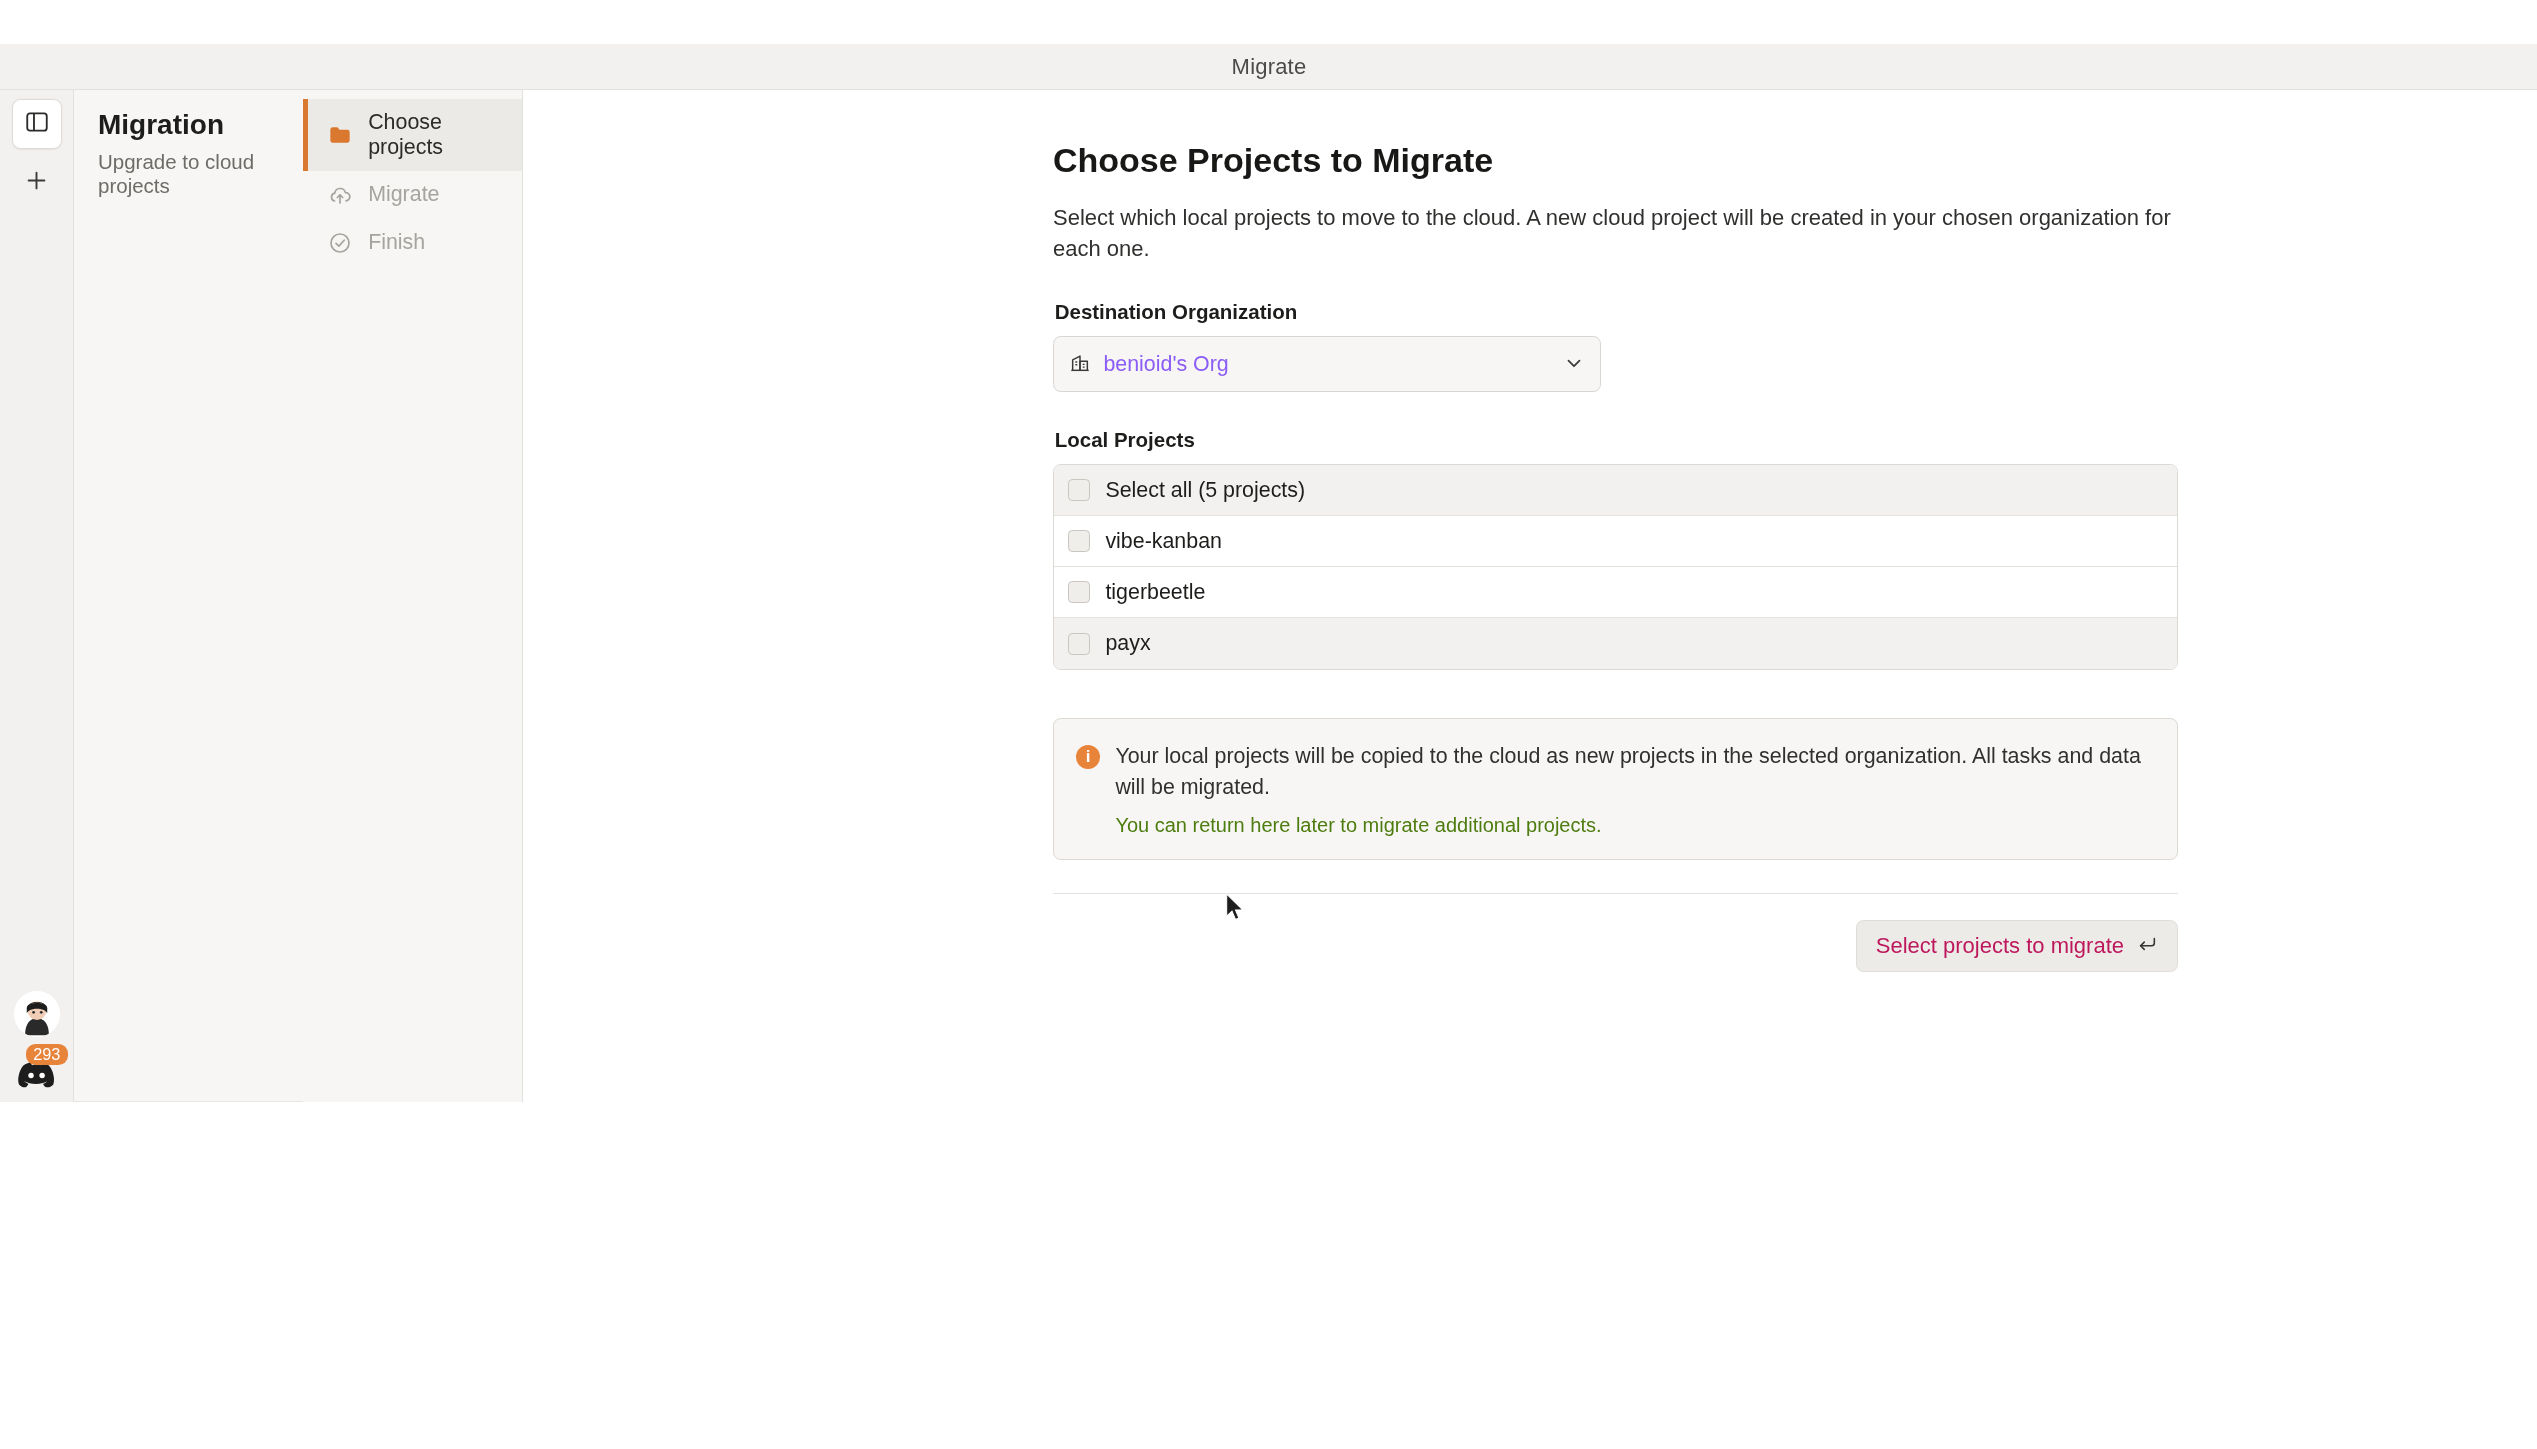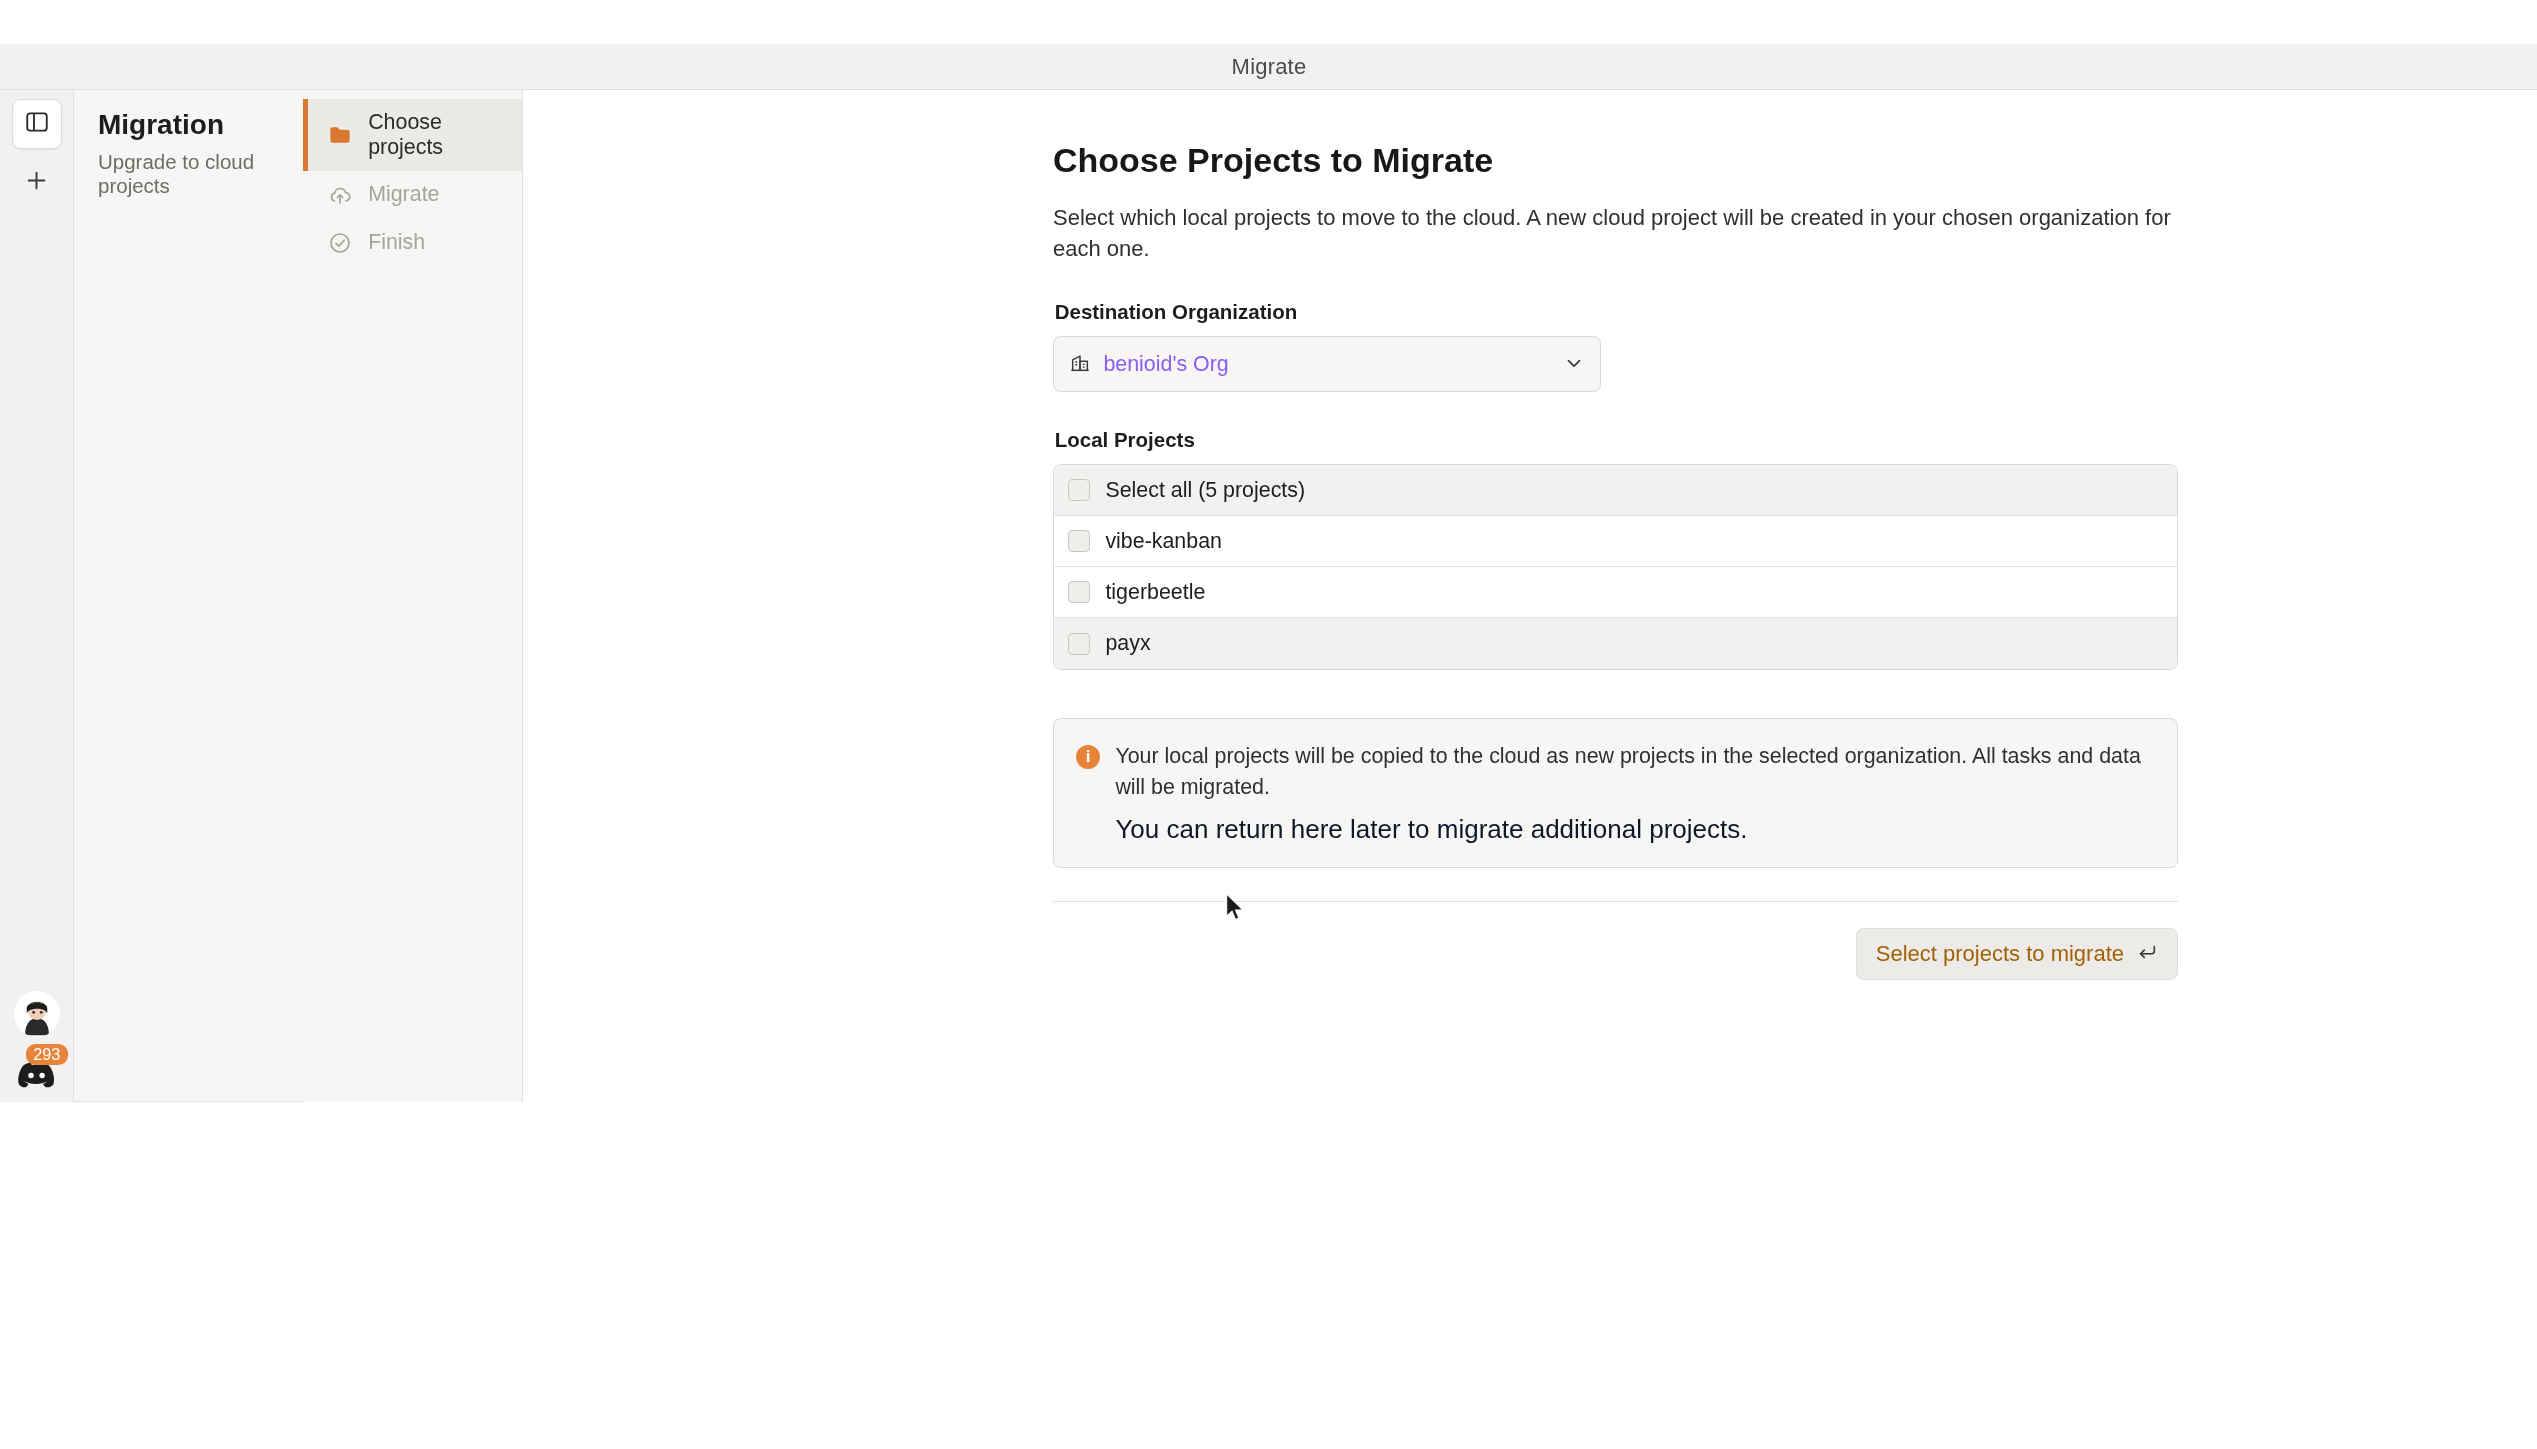--- a/index.html
+++ b/index.html
@@ -248,39 +248,39 @@
     margin-top: 3.4px;
   }
   .notice-body { flex: 1 1 auto; }
   .notice-main {
     font-size: 21.4px;
     line-height: 1.42;
     color: #30302e;
     margin-bottom: 12px;
   }
   .notice-sub {
-    font-size: 26px;
-    color: #0f172a;
+    font-size: 20px;
+    color: #4d7c0f;
   }
   .divider {
     height: 0.9px;
     background: #e5e2de;
     margin-bottom: 26px;
   }
   .action-row {
     display: flex;
     justify-content: flex-end;
   }
   .primary-btn {
     background: #edebe8;
     border: 0.9px solid #e0ddd8;
     border-radius: 7.7px;
     padding: 11px 19px;
     font-size: 22px;
-    color: #a16207;
+    color: #be185d;
     display: inline-flex;
     align-items: center;
     gap: 12px;
     cursor: pointer;
   }
 
   
   .cursor {
     position: absolute;
     left: 702px;

